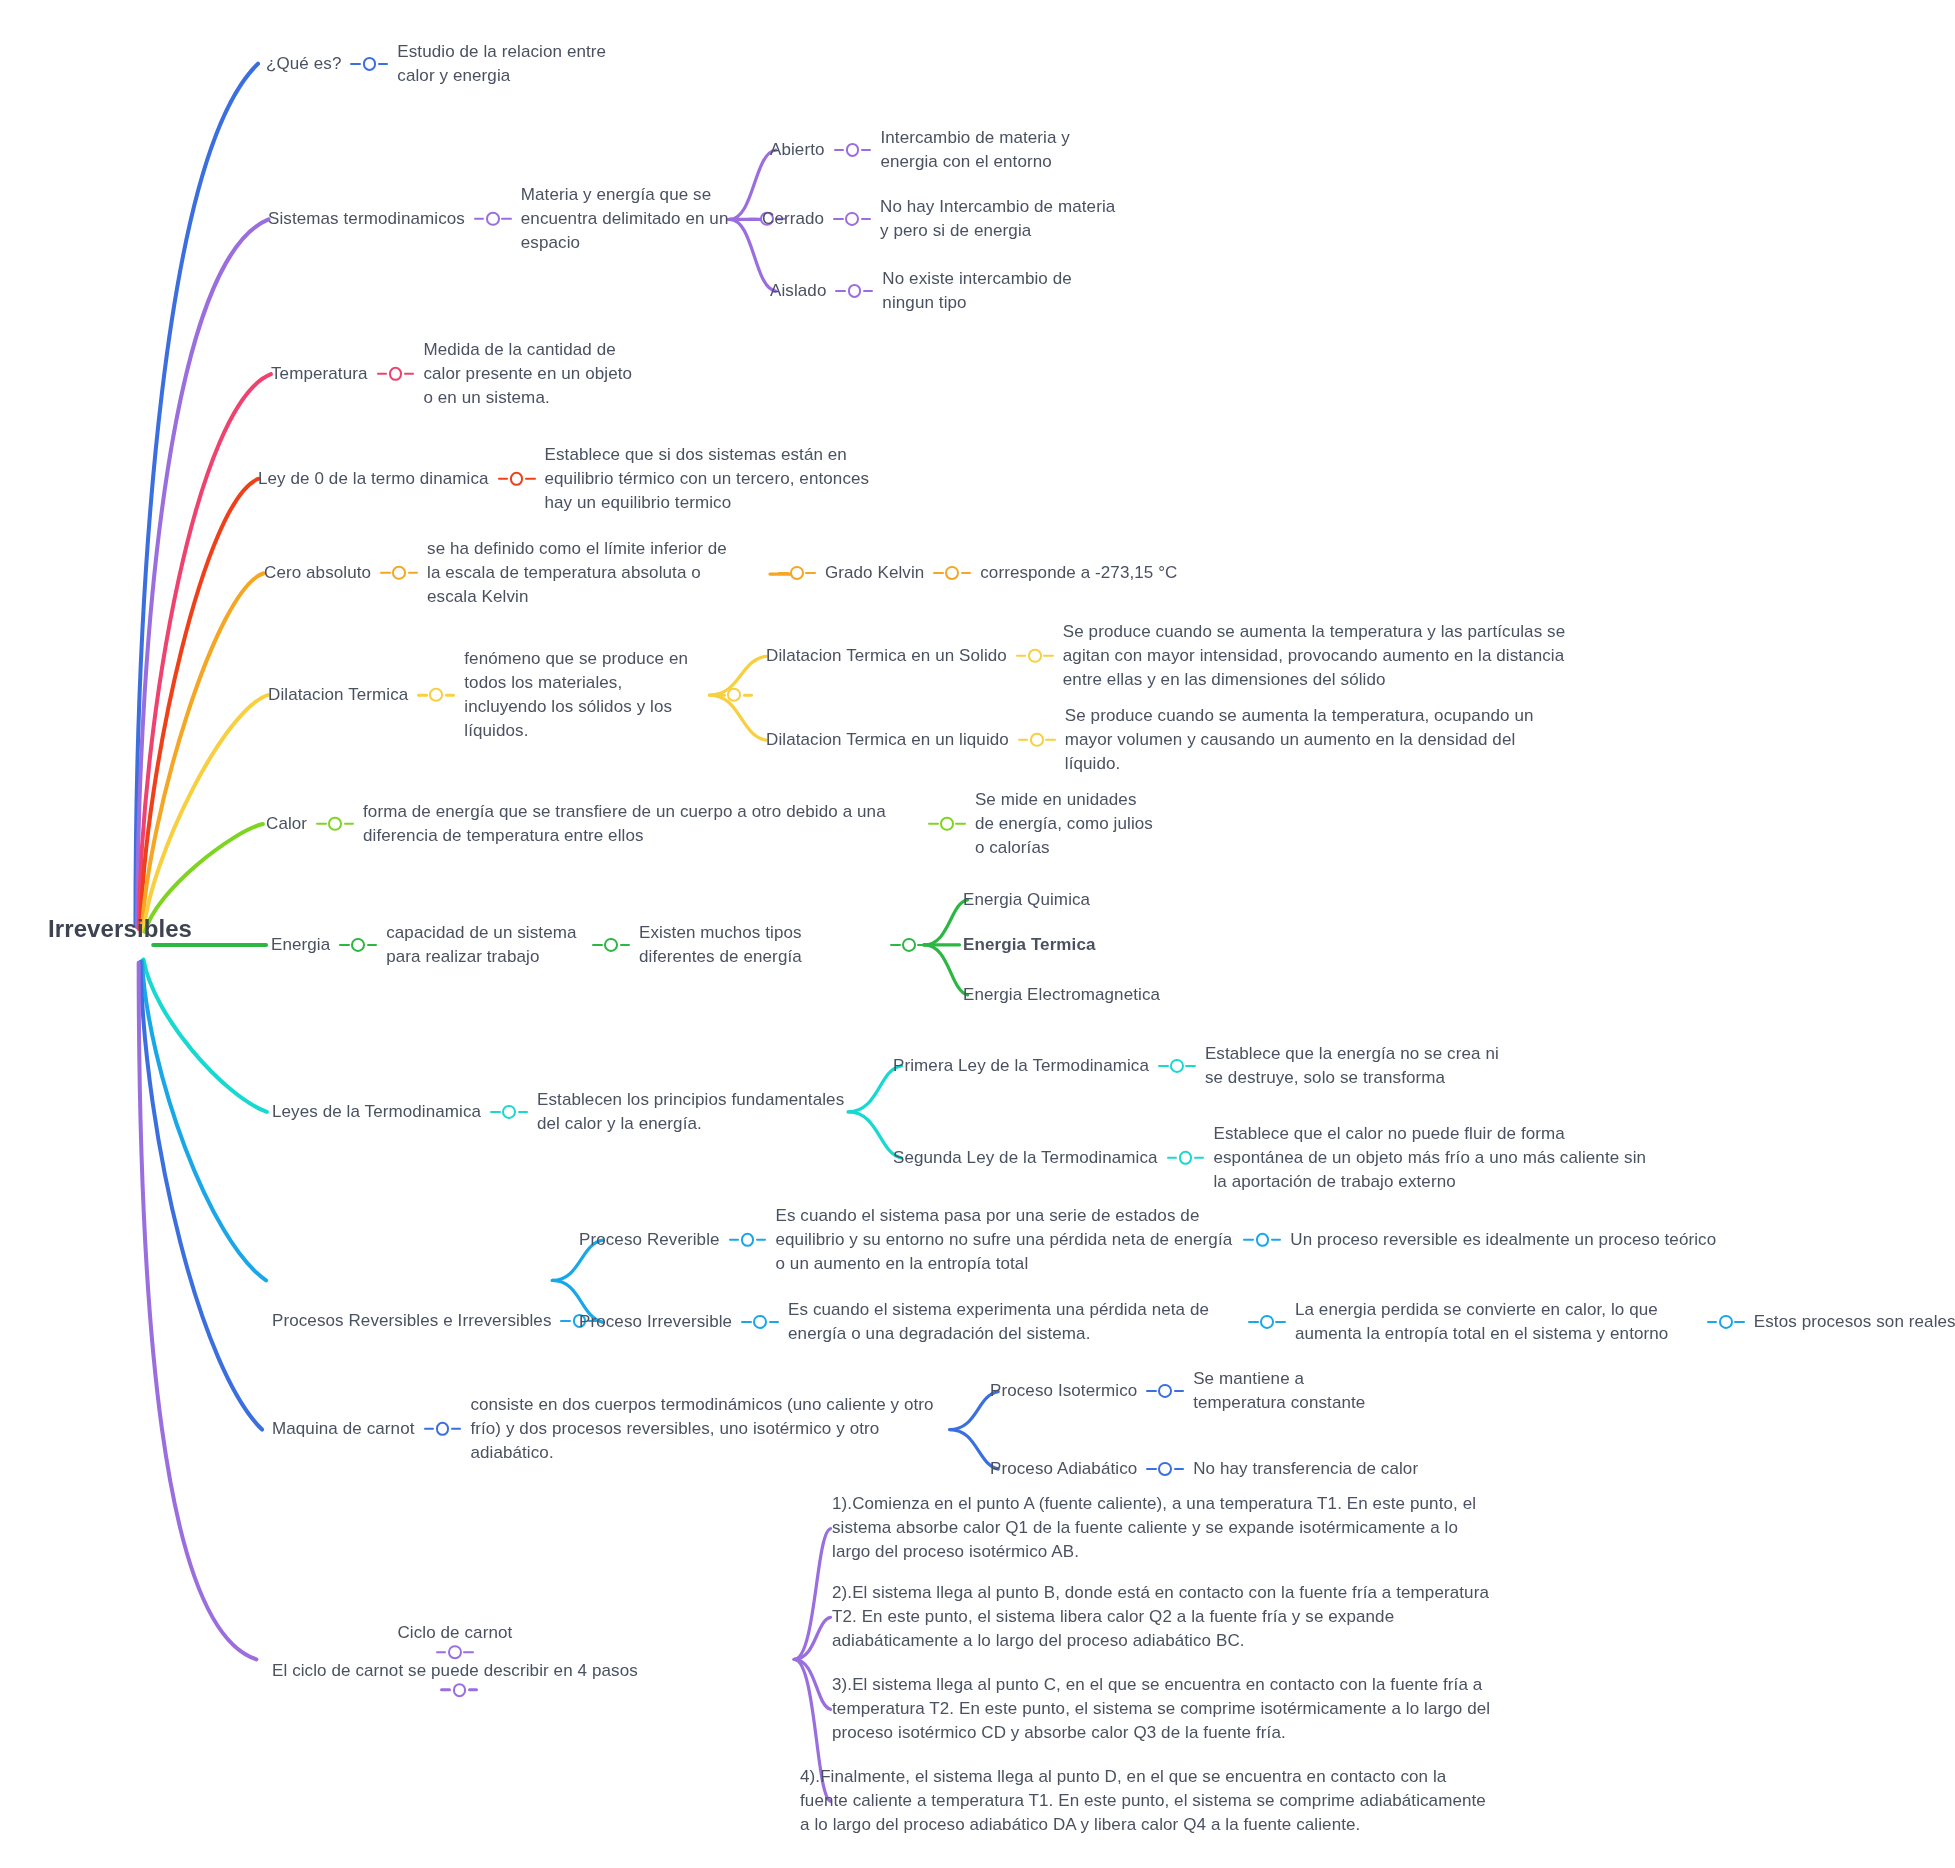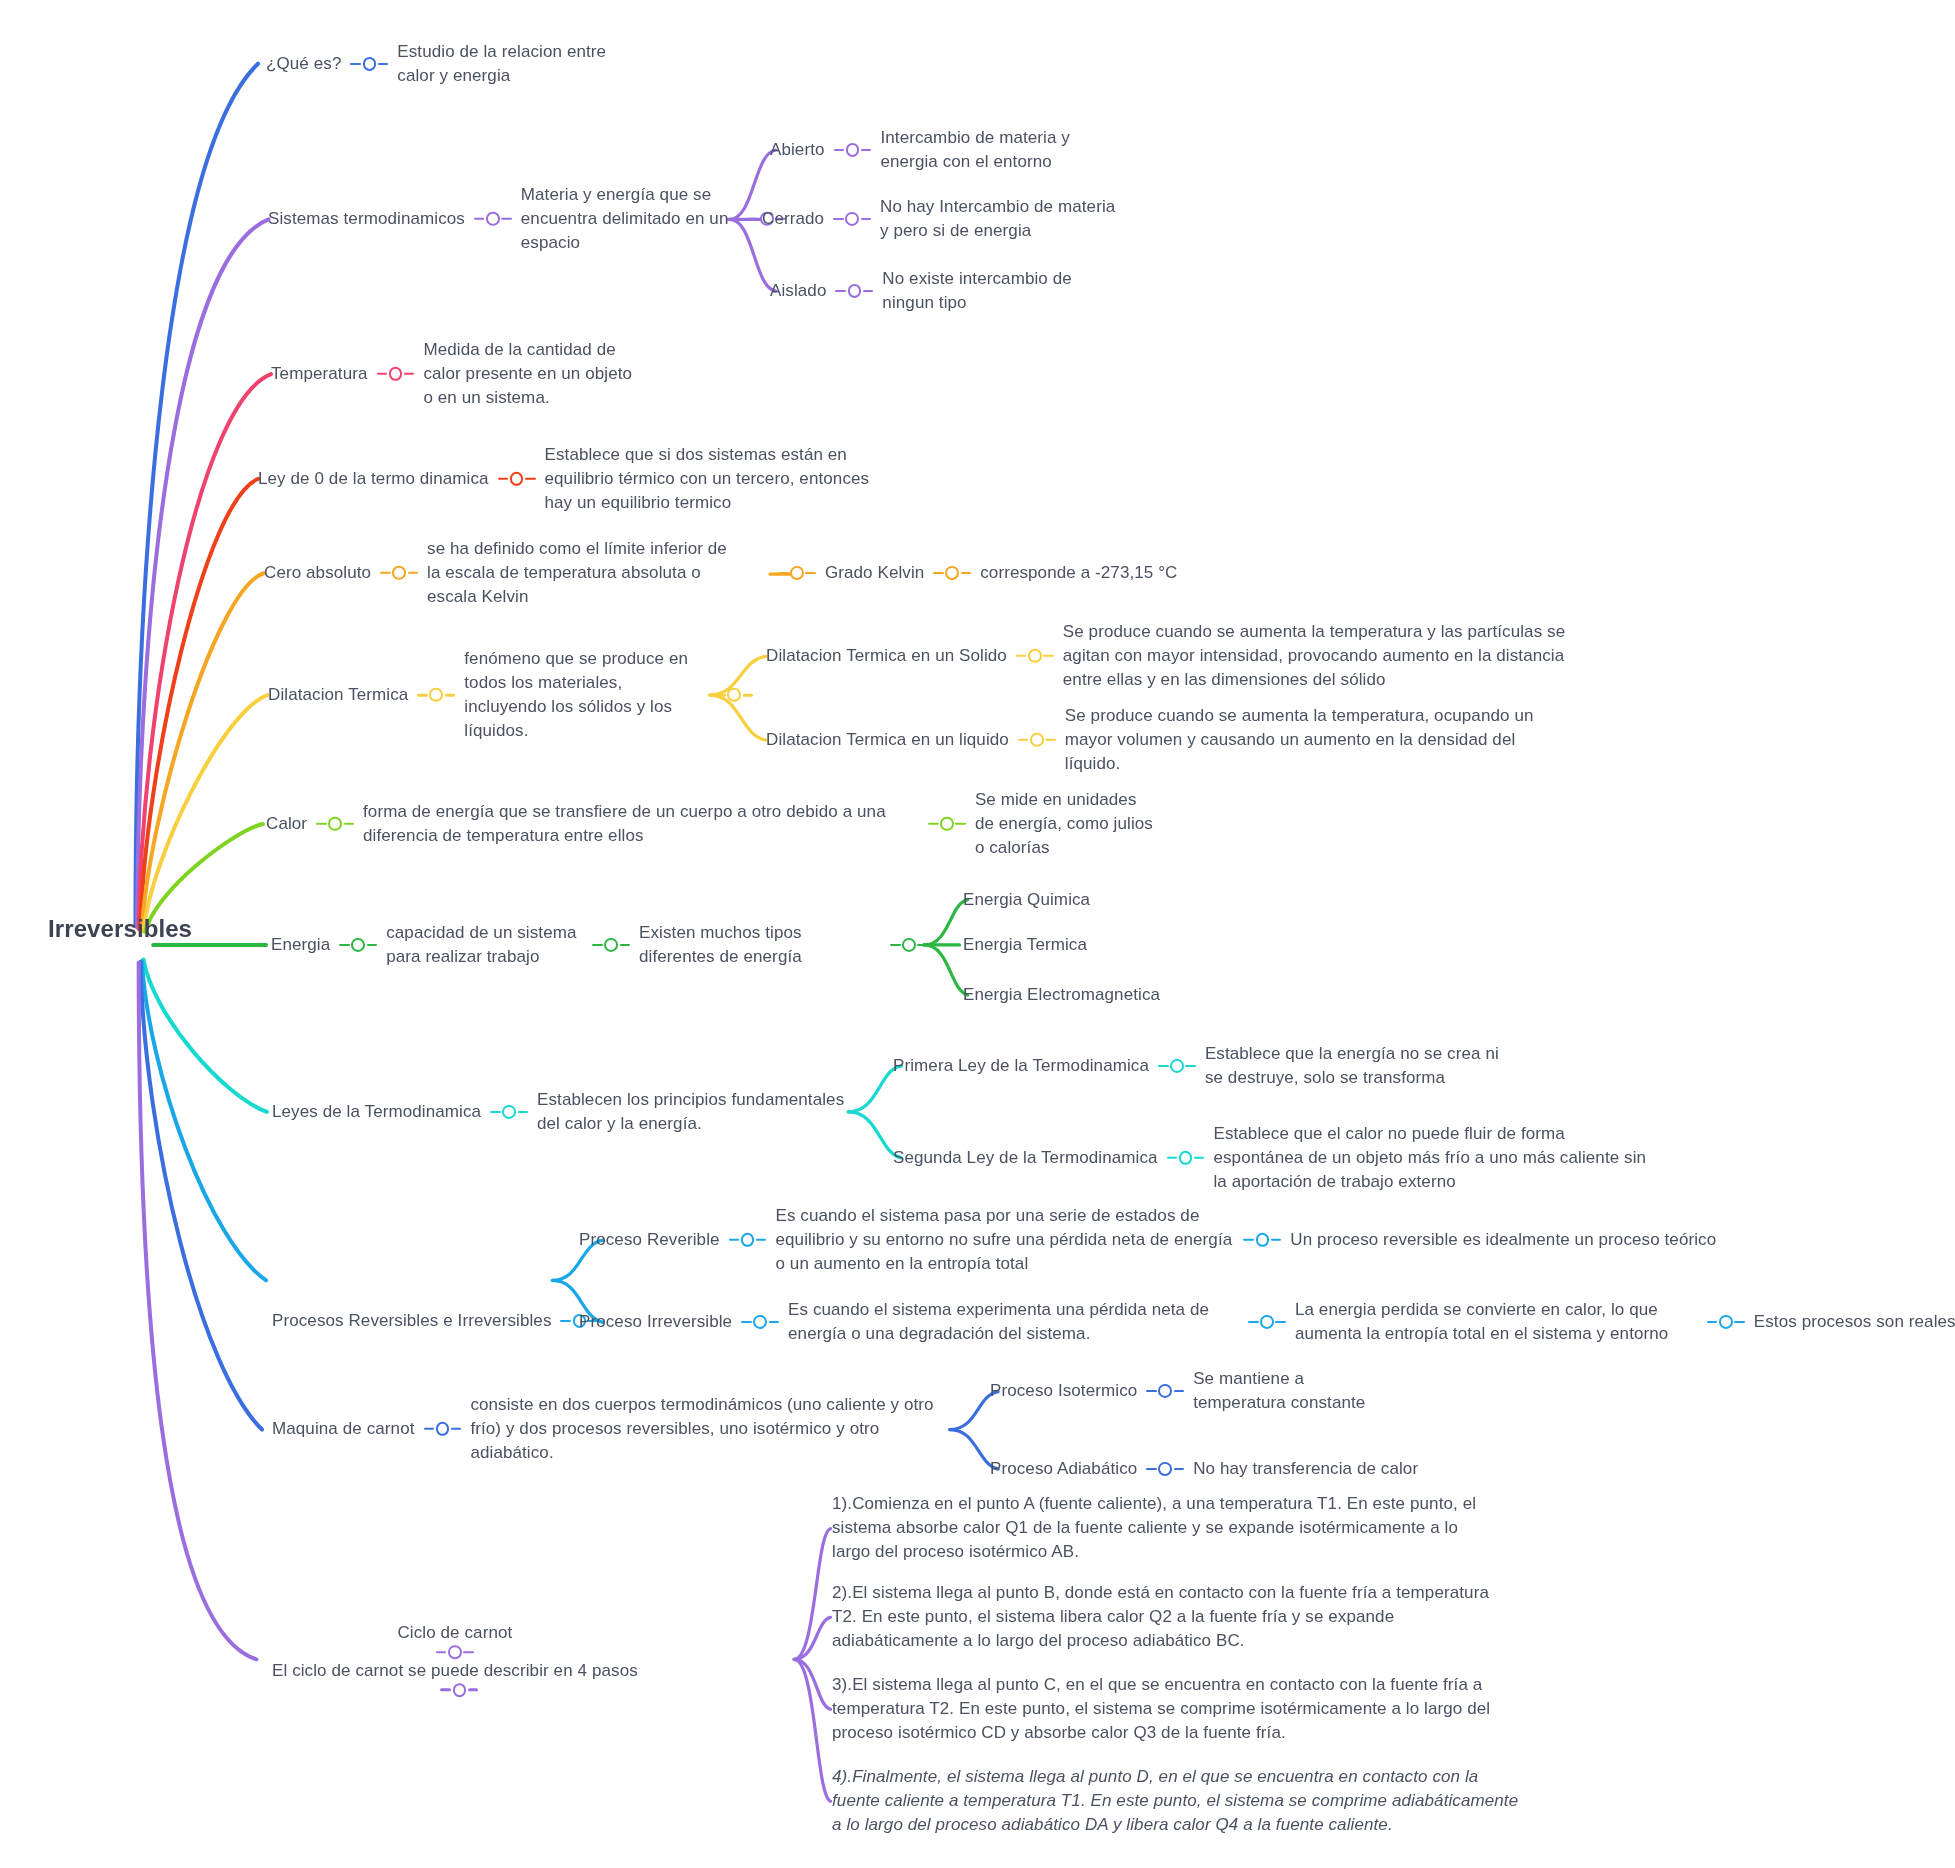--- a/index.html
+++ b/index.html
@@ -288,21 +288,21 @@
     <span class="conn gap-l" style="color:#2bb742">
       <span class="bar"></span>
         <span class="ring"></span>
         <span class="bar"></span>
     </span>
   </div>
 
   <div class="node" style="left:963px; top:900px; transform:translateY(-50%);">
     <span class="txt">Energia Quimica</span>
   </div>
-  <div class="node" style="left:963px; top:945px; transform:translateY(-50%);">
+  <div class="node" style="left:963px; top:945px; transform:translateY(-50%);font-weight:bold;">
     <span class="txt">Energia Termica</span>
   </div>
   <div class="node" style="left:963px; top:995px; transform:translateY(-50%);">
     <span class="txt">Energia Electromagnetica</span>
   </div>
 
   <div class="node" style="left:272px; top:1112px; transform:translateY(-50%);justify-content:center;">
     <span class="txt">Leyes de la Termodinamica</span>
     <span class="conn gap-l gap-r" style="color:#17d9d0">
       <span class="bar"></span>
@@ -426,18 +426,18 @@
 
   <div class="node wrap" style="left:832px; top:1528px; width:661px; transform:translateY(-50%);">
     <span class="txt">1).Comienza en el punto A (fuente caliente), a una temperatura T1. En este punto, el sistema absorbe calor Q1 de la fuente caliente y se expande isotérmicamente a lo largo del proceso isotérmico AB.</span>
   </div>
   <div class="node wrap" style="left:832px; top:1617px; width:661px; transform:translateY(-50%);">
     <span class="txt">2).El sistema llega al punto B, donde está en contacto con la fuente fría a temperatura T2. En este punto, el sistema libera calor Q2 a la fuente fría y se expande adiabáticamente a lo largo del proceso adiabático BC.</span>
   </div>
   <div class="node wrap" style="left:832px; top:1709px; width:677px; transform:translateY(-50%);">
     <span class="txt">3).El sistema llega al punto C, en el que se encuentra en contacto con la fuente fría a temperatura T2. En este punto, el sistema se comprime isotérmicamente a lo largo del proceso isotérmico CD y absorbe calor Q3 de la fuente fría.</span>
   </div>
-  <div class="node wrap" style="left:832px; top:1801px; width:693px; transform:translateY(-50%);font-style:italic;">
+  <div class="node wrap" style="left:800px; top:1801px; width:693px; transform:translateY(-50%);">
     <span class="txt">4).Finalmente, el sistema llega al punto D, en el que se encuentra en contacto con la fuente caliente a temperatura T1. En este punto, el sistema se comprime adiabáticamente a lo largo del proceso adiabático DA y libera calor Q4 a la fuente caliente.</span>
   </div>
 
 </div>
 
 
 </body></html>

